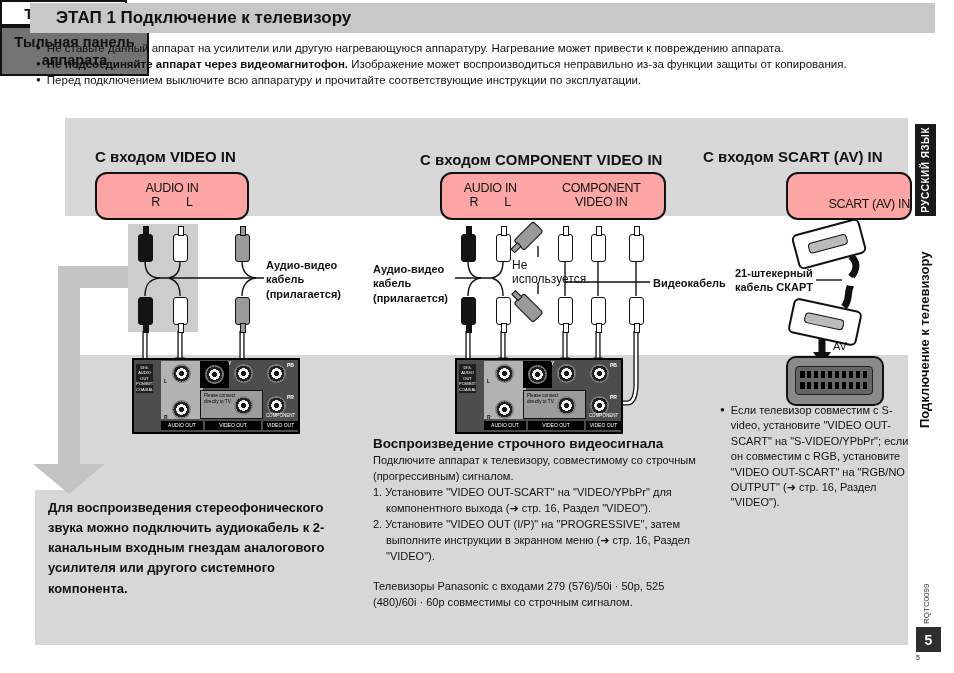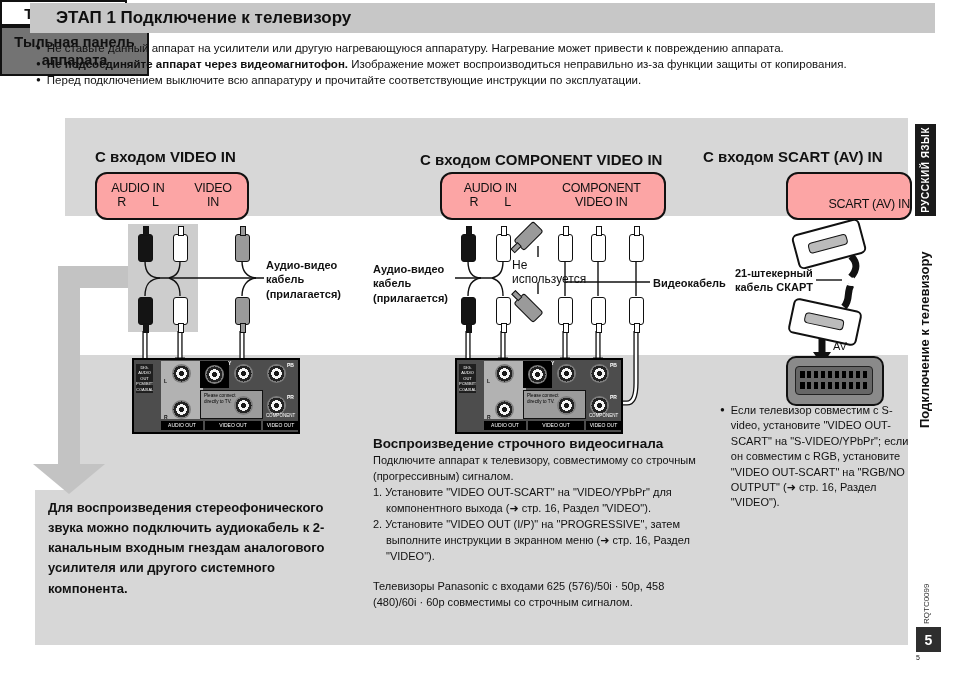--- a/index.html
+++ b/index.html
@@ -152,24 +152,20 @@
   <div class="abs colhead" style="left:703px;top:148px">С входом SCART (AV) IN</div>
   <div class="abs colhead" style="left:420px;top:151px">С входом COMPONENT VIDEO IN</div>
 
   <div class="abs sockbox" style="left:95px;top:172px;width:150px;height:44px">
     <div class="sock-col" style="flex:1.2">
       <span>AUDIO IN</span>
       <span class="rl-row">
           <span>R</span>
           <span>L</span>
         </span>
-    </div>
-    <div class="sock-col" style="flex:1">
-      <span>VIDEO</span>
-      <span>IN</span>
     </div>
   </div>
   <div class="abs sockbox" style="left:440px;top:172px;width:222px;height:44px">
     <div class="sock-col" style="flex:1">
       <span>AUDIO IN</span>
       <span class="rl-row">
           <span>R</span>
           <span>L</span>
         </span>
     </div>
@@ -345,21 +341,21 @@
     <span>аппарата</span>
   </div>
 
   <div class="abs stereo-note">Для воспроизведения стереофонического звука можно подключить аудиокабель к 2-канальным входным гнездам аналогового усилителя или другого системного компонента.</div>
 
   <div class="abs midnotes">
     <p class="mid-h">Воспроизведение строчного видеосигнала</p>
     <p class="mid-p">Подключите аппарат к телевизору, совместимому со строчным (прогрессивным) сигналом.</p>
     <p class="mid-step">1. Установите "VIDEO OUT-SCART" на "VIDEO/YPbPr" для компонентного выхода (➜ стр. 16, Раздел "VIDEO").</p>
     <p class="mid-step">2. Установите "VIDEO OUT (I/P)" на "PROGRESSIVE", затем выполните инструкции в экранном меню (➜ стр. 16, Раздел "VIDEO").</p>
-    <p class="mid-compat">Телевизоры Panasonic с входами 625 (576)/50i · 50p, 458 (480)/60i · 60p совместимы со строчным сигналом.</p>
+    <p class="mid-compat">Телевизоры Panasonic с входами 279 (576)/50i · 50p, 525 (480)/60i · 60p совместимы со строчным сигналом.</p>
   </div>
 
   <div class="abs rnote">
     <span class="b-dot">●</span>
     <span>Если телевизор совместим с S-video, установите "VIDEO OUT-SCART" на "S-VIDEO/YPbPr"; если он совместим с RGB, установите "VIDEO OUT-SCART" на "RGB/NO OUTPUT" (➜ стр. 16, Раздел "VIDEO").</span>
   </div>
 
   <div class="abs lang-badge">
     <span class="vtext">РУССКИЙ ЯЗЫК</span>
   </div>

